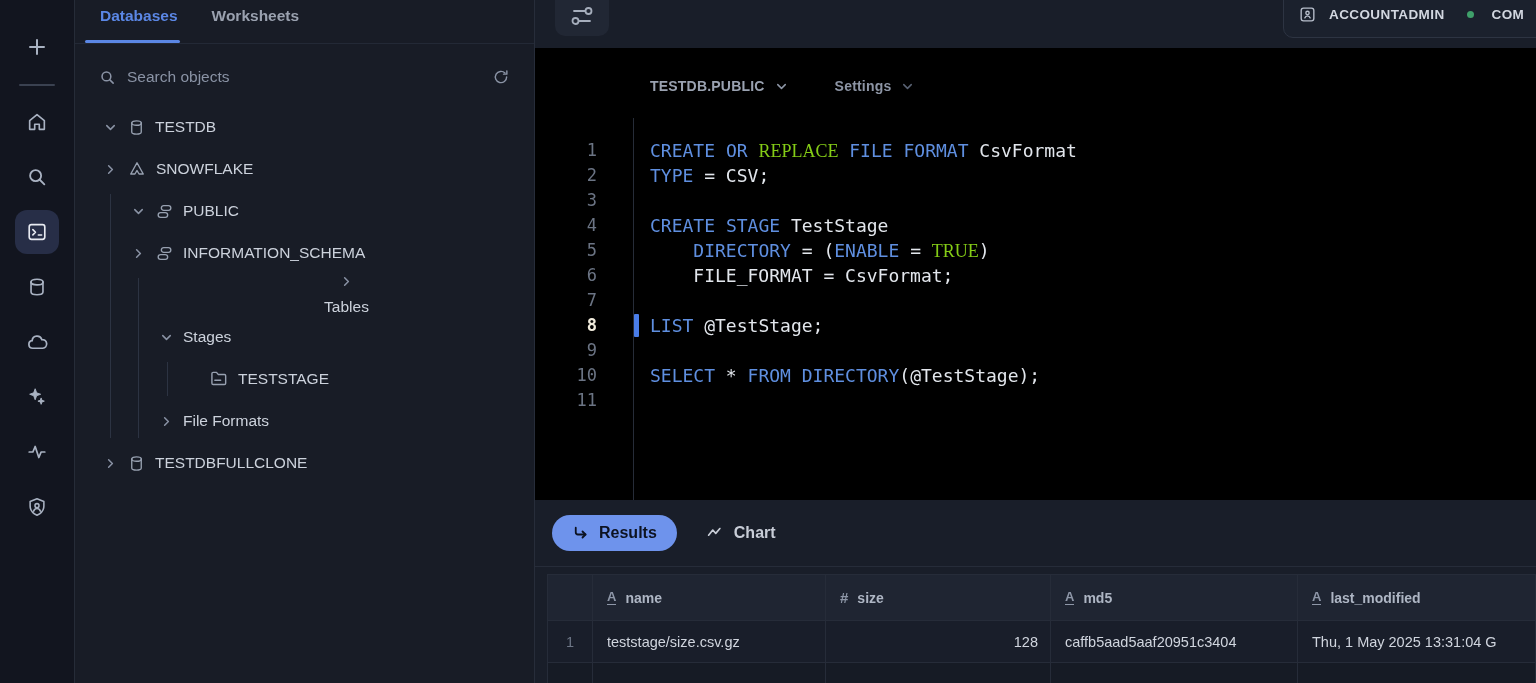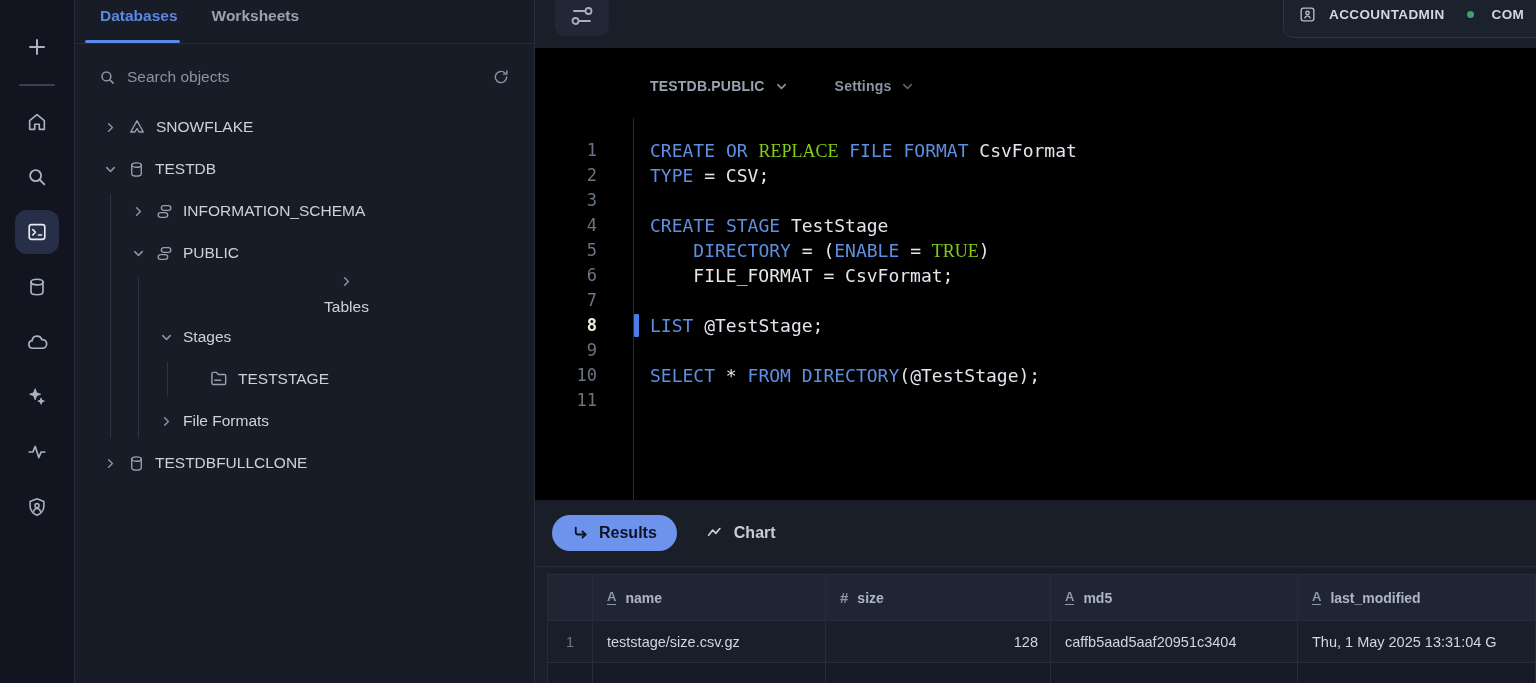--- a/index.html
+++ b/index.html
@@ -167,72 +167,72 @@
           </svg>
       </button>
     </div>
     <div class="tree" id="tree">
       <div class="guide" style="left:35px;top:88px;height:244px;"></div>
       <div class="guide" style="left:63px;top:172px;height:160px;"></div>
       <div class="guide" style="left:92px;top:256px;height:34px;"></div>
     <div class="tree-row" style="padding-left: 28px;">
           <span class="icn">
             <svg width="15" height="15" viewBox="0 0 24 24" fill="none" stroke="#8a93a5" stroke-width="2.4" stroke-linecap="round" stroke-linejoin="round">
-              <path d="m9 6 6 6-6 6"></path>
-            </svg>
-          </span>
-          <span class="icn">
-            <svg width="20" height="20" viewBox="0 0 24 24" fill="none" stroke="#97a0b0" stroke-width="1.7" stroke-linejoin="round">
-              <path d="M12 4.5 19.5 18h-5l-2.5-4.2L9.5 18h-5Z"></path>
-            </svg>
-          </span>
-          <span>SNOWFLAKE</span>
-        </div>
-        <div class="tree-row" style="padding-left: 28px;">
-          <span class="icn">
-            <svg width="15" height="15" viewBox="0 0 24 24" fill="none" stroke="#8a93a5" stroke-width="2.4" stroke-linecap="round" stroke-linejoin="round">
               <path d="m6 9 6 6 6-6"></path>
             </svg>
           </span>
           <span class="icn">
             <svg width="19" height="19" viewBox="0 0 24 24" fill="none" stroke="#97a0b0" stroke-width="1.7" stroke-linecap="round">
               <path d="M6 6.3c0-1.5 2.7-2.7 6-2.7s6 1.2 6 2.7"></path>
               <path d="M6 6.3v11.4c0 1.5 2.7 2.7 6 2.7s6-1.2 6-2.7V6.3"></path>
               <path d="M18 6.5c0 1.5-2.7 2.7-6 2.7S6 8 6 6.5"></path>
             </svg>
           </span>
           <span>TESTDB</span>
         </div>
+        <div class="tree-row" style="padding-left: 28px;">
+          <span class="icn">
+            <svg width="15" height="15" viewBox="0 0 24 24" fill="none" stroke="#8a93a5" stroke-width="2.4" stroke-linecap="round" stroke-linejoin="round">
+              <path d="m9 6 6 6-6 6"></path>
+            </svg>
+          </span>
+          <span class="icn">
+            <svg width="20" height="20" viewBox="0 0 24 24" fill="none" stroke="#97a0b0" stroke-width="1.7" stroke-linejoin="round">
+              <path d="M12 4.5 19.5 18h-5l-2.5-4.2L9.5 18h-5Z"></path>
+            </svg>
+          </span>
+          <span>SNOWFLAKE</span>
+        </div>
         <div class="tree-row" style="padding-left: 56px;">
           <span class="icn">
             <svg width="15" height="15" viewBox="0 0 24 24" fill="none" stroke="#8a93a5" stroke-width="2.4" stroke-linecap="round" stroke-linejoin="round">
-              <path d="m9 6 6 6-6 6"></path>
+              <path d="m6 9 6 6 6-6"></path>
             </svg>
           </span>
           <span class="icn">
             <svg width="19" height="19" viewBox="0 0 24 24" fill="none" stroke="#97a0b0" stroke-width="1.7" stroke-linejoin="round">
               <rect x="8" y="4.5" width="12" height="6" rx="3"></rect>
               <rect x="4" y="13.5" width="12" height="6" rx="3"></rect>
             </svg>
           </span>
-          <span>INFORMATION_SCHEMA</span>
+          <span>PUBLIC</span>
         </div>
         <div class="tree-row" style="padding-left: 56px;">
           <span class="icn">
             <svg width="15" height="15" viewBox="0 0 24 24" fill="none" stroke="#8a93a5" stroke-width="2.4" stroke-linecap="round" stroke-linejoin="round">
-              <path d="m6 9 6 6 6-6"></path>
+              <path d="m9 6 6 6-6 6"></path>
             </svg>
           </span>
           <span class="icn">
             <svg width="19" height="19" viewBox="0 0 24 24" fill="none" stroke="#97a0b0" stroke-width="1.7" stroke-linejoin="round">
               <rect x="8" y="4.5" width="12" height="6" rx="3"></rect>
               <rect x="4" y="13.5" width="12" height="6" rx="3"></rect>
             </svg>
           </span>
-          <span>PUBLIC</span>
+          <span>INFORMATION_SCHEMA</span>
         </div>
         <div class="tree-row" style="padding-left: 84px; flex-direction: column;">
           <span class="icn">
             <svg width="15" height="15" viewBox="0 0 24 24" fill="none" stroke="#8a93a5" stroke-width="2.4" stroke-linecap="round" stroke-linejoin="round">
               <path d="m9 6 6 6-6 6"></path>
             </svg>
           </span>
           <span>Tables</span>
         </div>
         <div class="tree-row" style="padding-left: 84px;">

